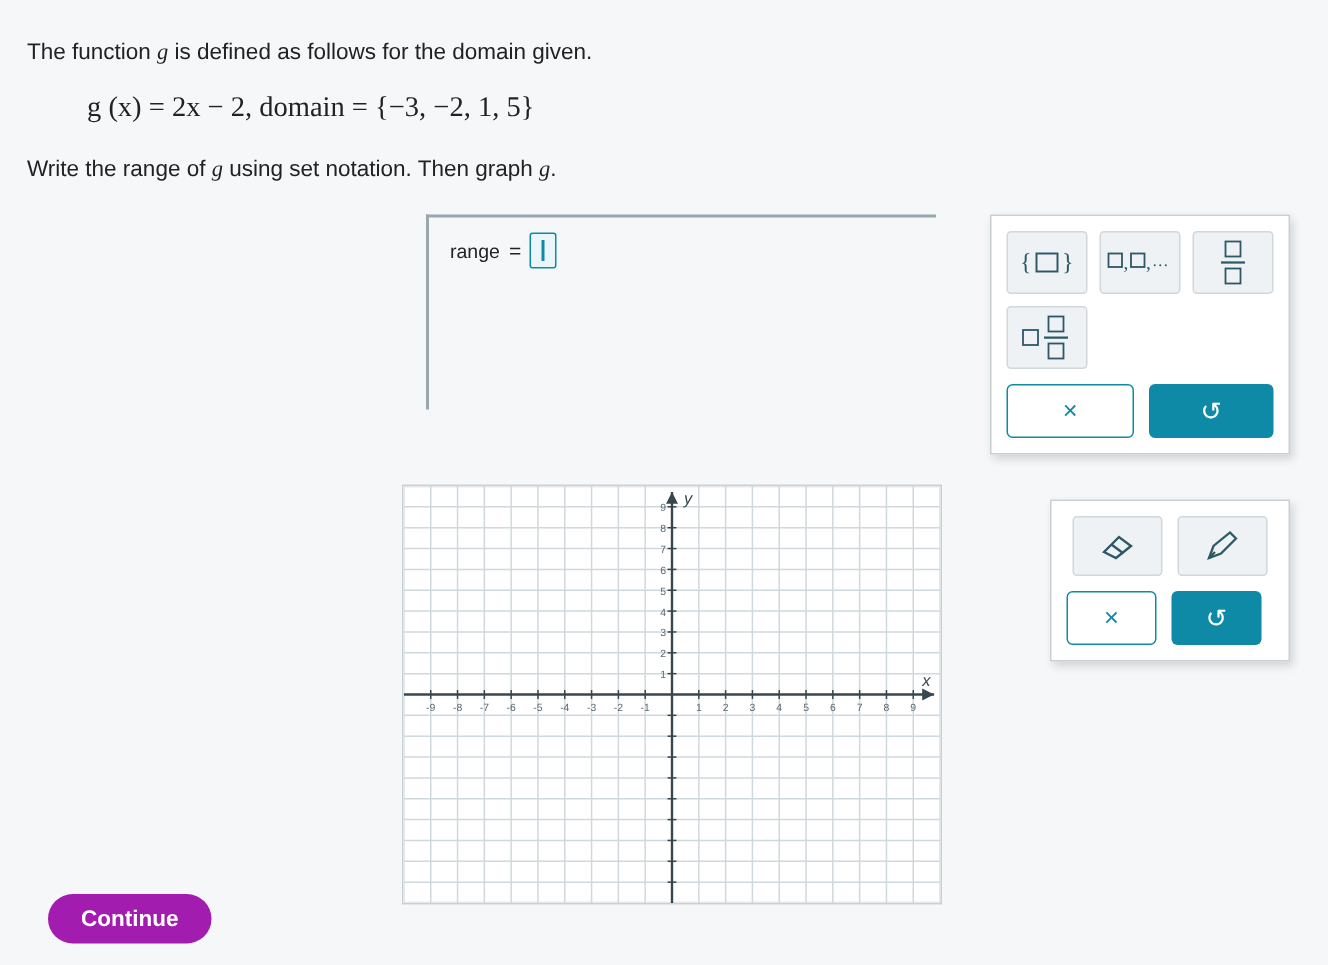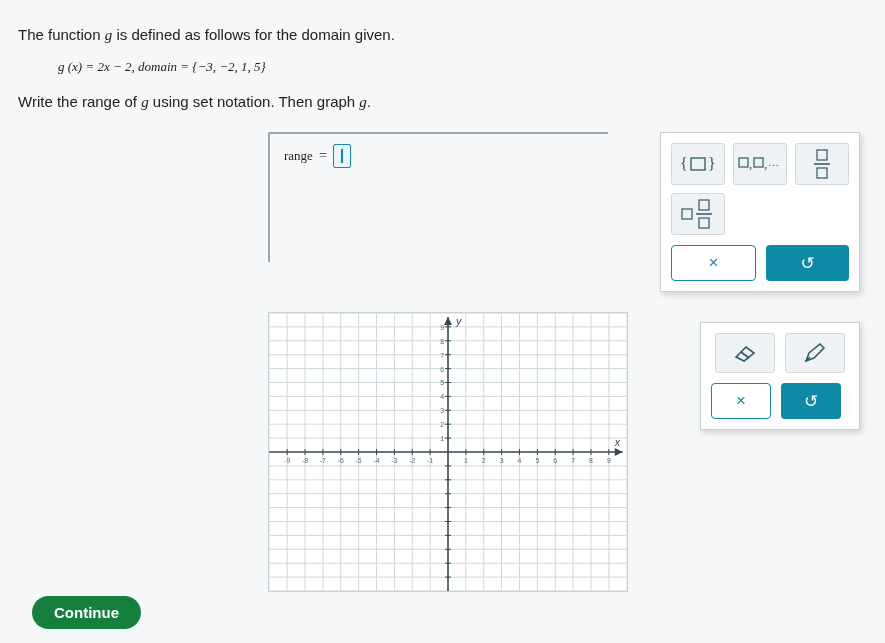--- a/index.html
+++ b/index.html
@@ -10,40 +10,39 @@
       height: 643px;
       position: relative;
       color: #222;
     }
     .problem-text {
       padding: 4px 18px 0 18px;
       font-size: 15px;
       line-height: 1.8;
     }
     .problem-text .line1 { margin-bottom: 6px; margin-top: 17px; }
-    .problem-text .line2 { margin: 6px 0 10px 40px; font-family: 'Times New Roman', serif; font-size: 13px; font-style: italic; }
+    .problem-text .line2 { margin: 6px 0 10px 40px; font-family: 'Times New Roman', serif; font-size: 19px; }
     .problem-text .line3 { margin-top: 4px; }
     .ital { font-style: italic; font-family: 'Times New Roman', serif; }
     
     .work-area {
       position: relative;
       margin-top: 16px;
     }
 
     
     .range-box {
       position: absolute;
-      left: 268px;
+      left: 284px;
       top: 0;
       width: 340px;
       height: 130px;
       border-left: 2px solid #9aa7ad;
       border-top: 2px solid #9aa7ad;
       padding: 10px 14px;
-      font-family: Liberation Serif, serif;
     }
     .range-row {
       display: flex;
       align-items: center;
       gap: 6px;
       font-size: 14px;
     }
     .range-row .lbl { font-size: 13px; }
     .answer-slot {
       display: inline-flex;
@@ -149,21 +148,21 @@
       border: 1px solid #c8d0d4;
       box-shadow: inset 0 0 0 1px #e6eaec;
     }
     .graph-wrap svg { width: 100%; height: 100%; display:block; }
 
     .continue-btn {
       position: absolute;
       left: 32px;
       bottom: 14px;
       padding: 8px 22px;
-      background: #15803d;
+      background: #a21caf;
       color: #fff;
       border: none;
       border-radius: 18px;
       font-size: 15px;
       font-weight: 600;
       cursor: pointer;
     }
   </style>
 </head>
 <body>

